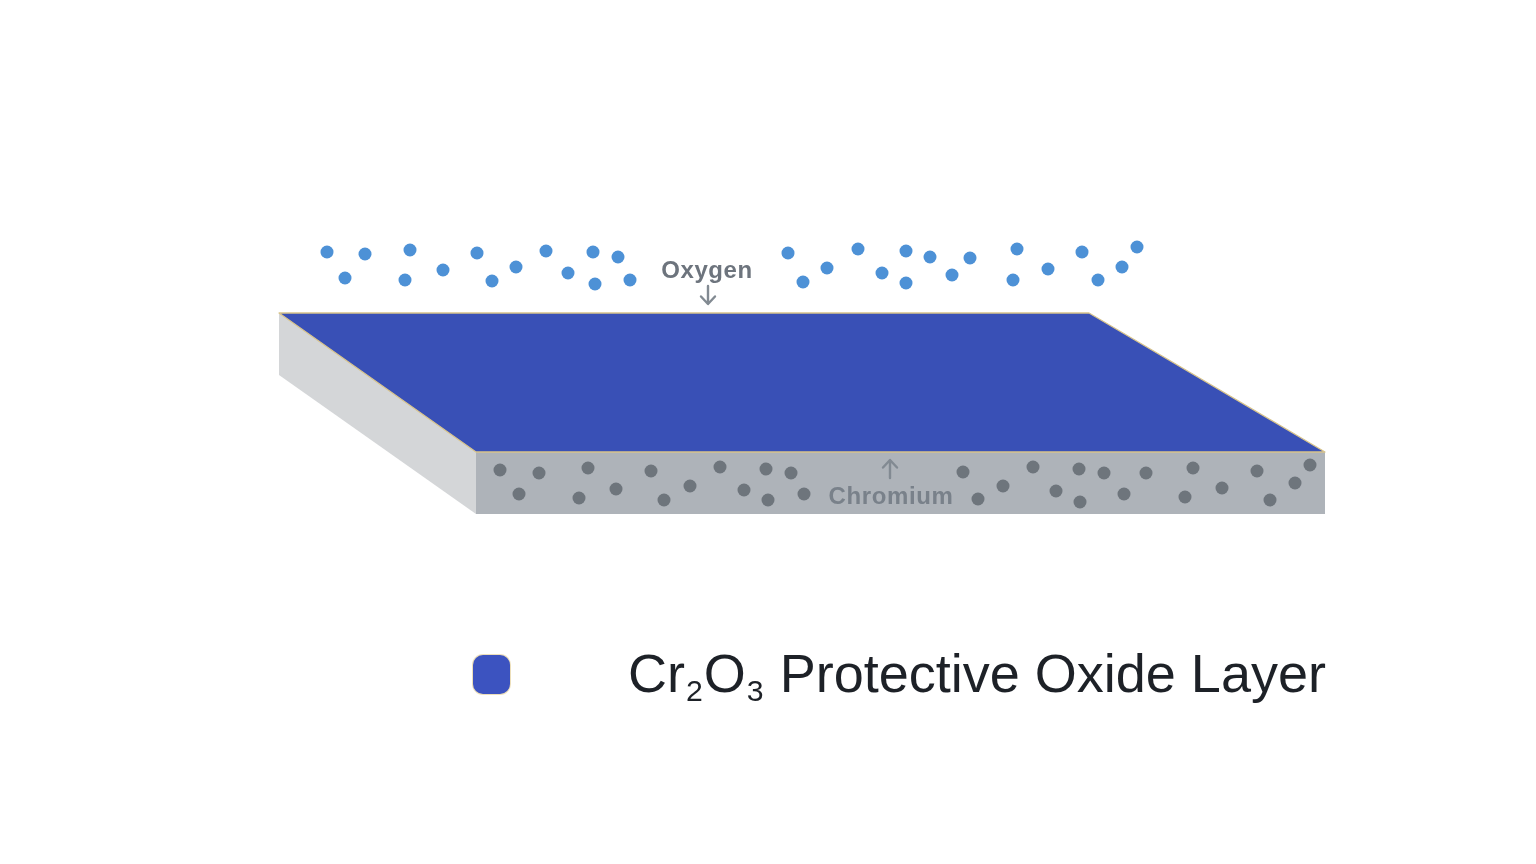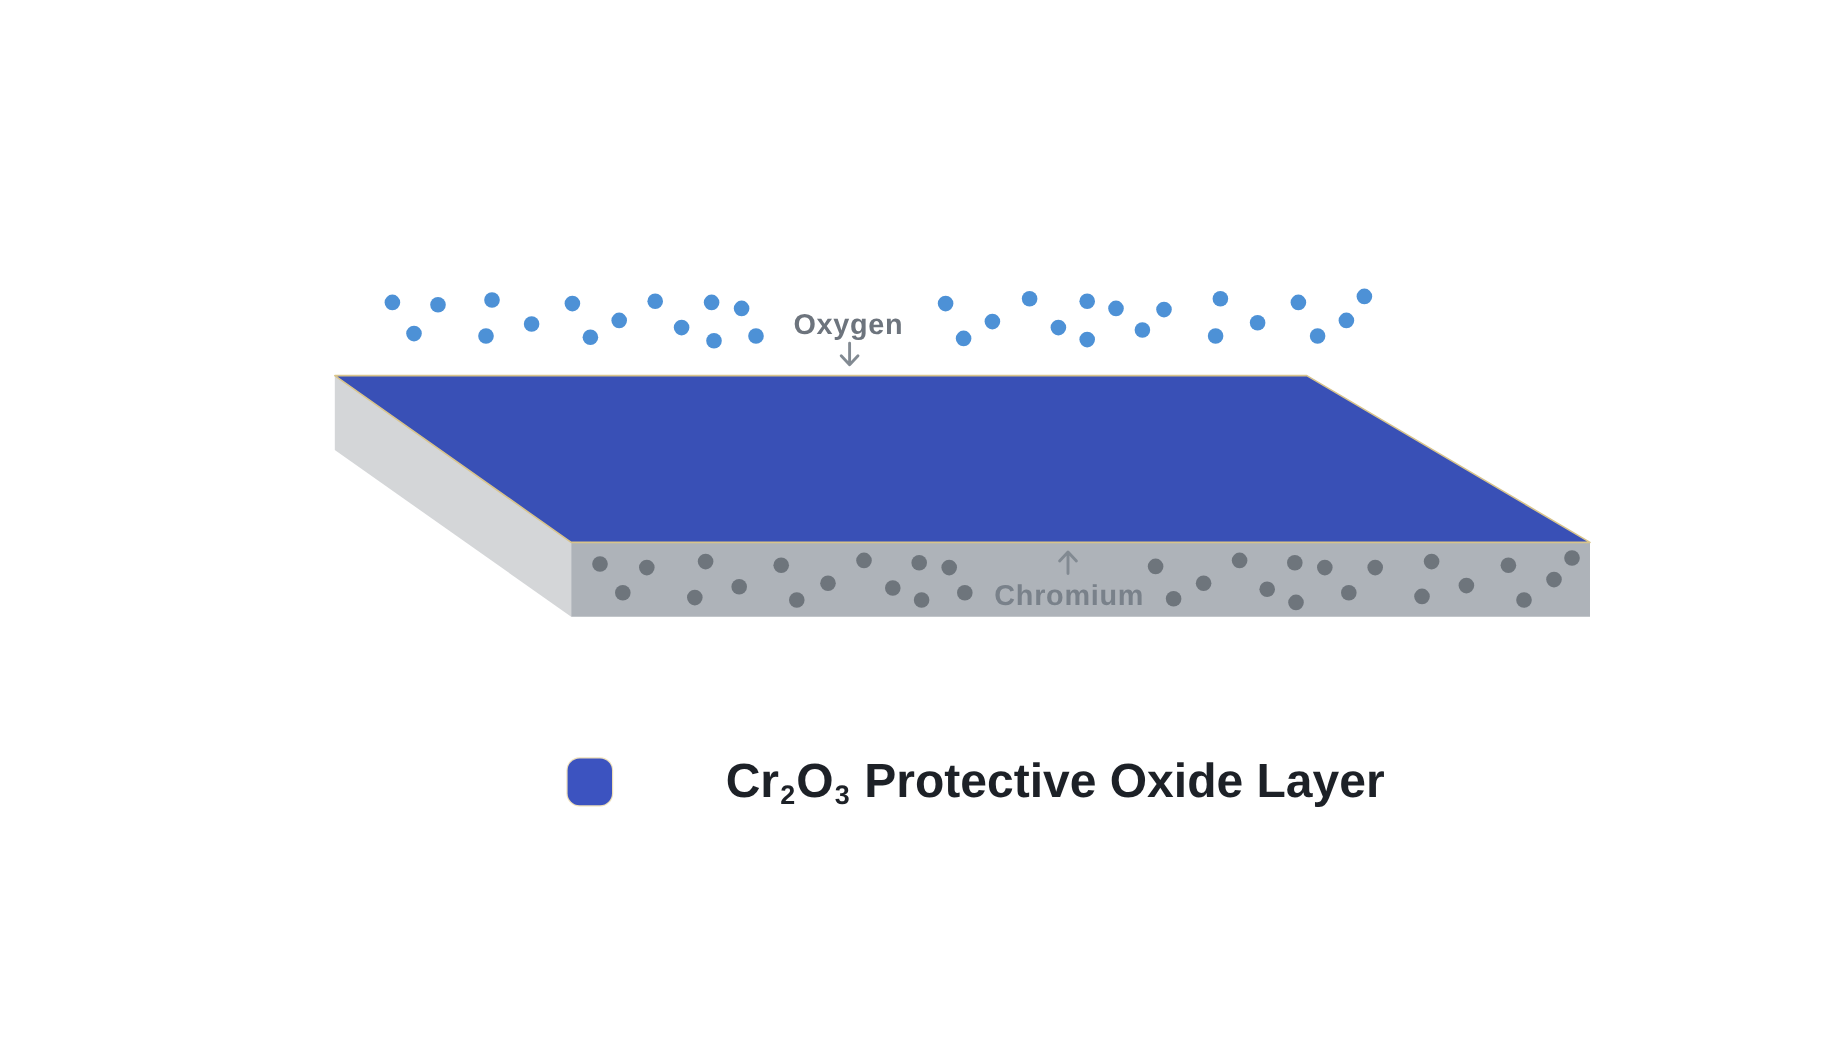--- a/index.html
+++ b/index.html
@@ -38,21 +38,21 @@
     position:absolute;left:473px;top:585px;
     display:flex;align-items:center;gap:28px;
   }
   .swatch{
     width:37px;height:39px;border-radius:10px;
     background:var(--legend-swatch);
     box-shadow:0 0 0 1px rgba(222,196,130,.55);
     flex:0 0 auto;
   }
   .legend-text{
-    font-size:40px;font-weight:700;color:var(--legend-text);
+    font-size:54px;font-weight:400;color:var(--legend-text);
     white-space:pre;line-height:1.1;letter-spacing:0;
   }
   .legend-text sub{
     font-size:0.56em;
     vertical-align:-0.28em;
     line-height:0;
     margin:0 1px;
   }
 </style>
 </head>

